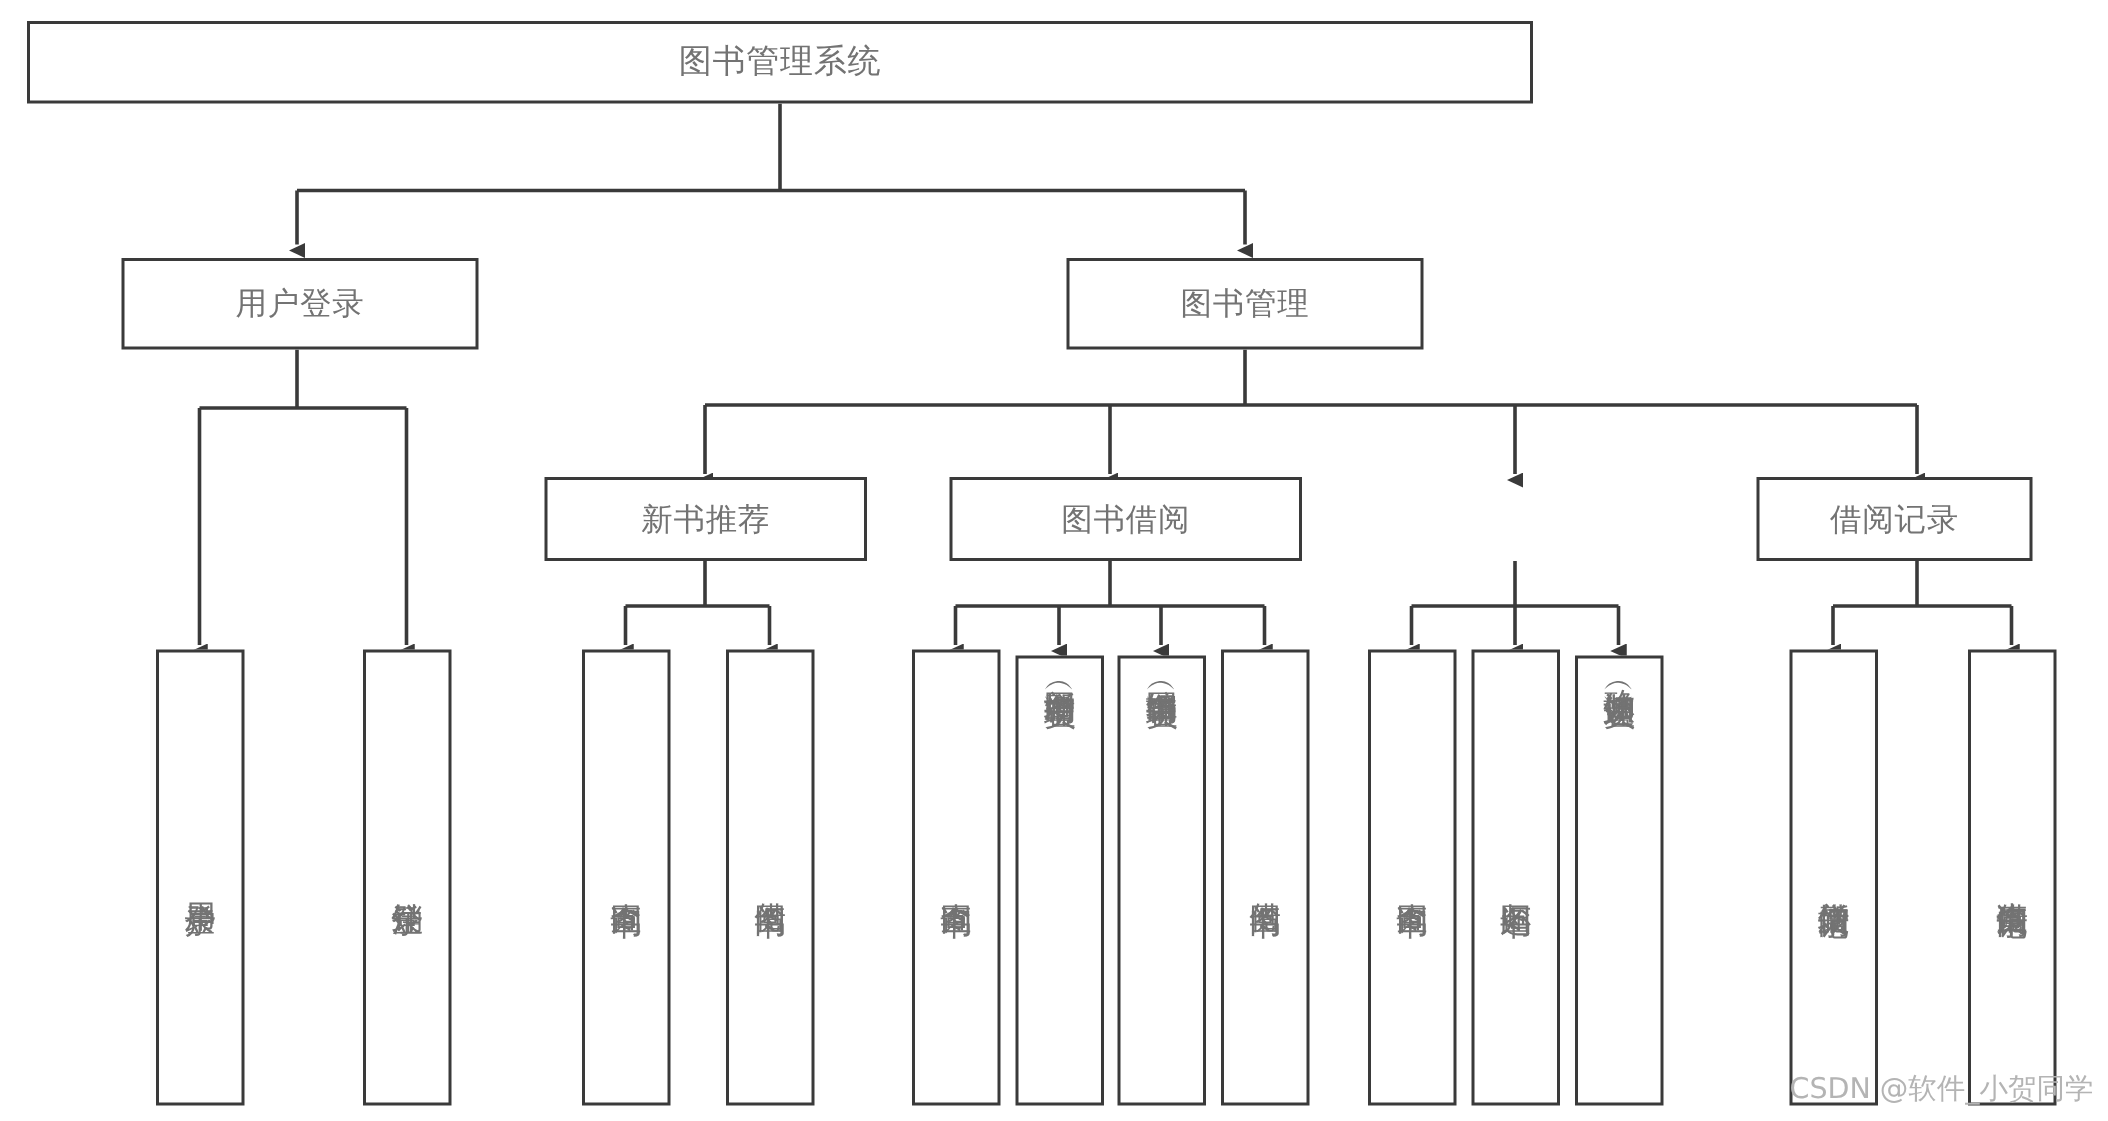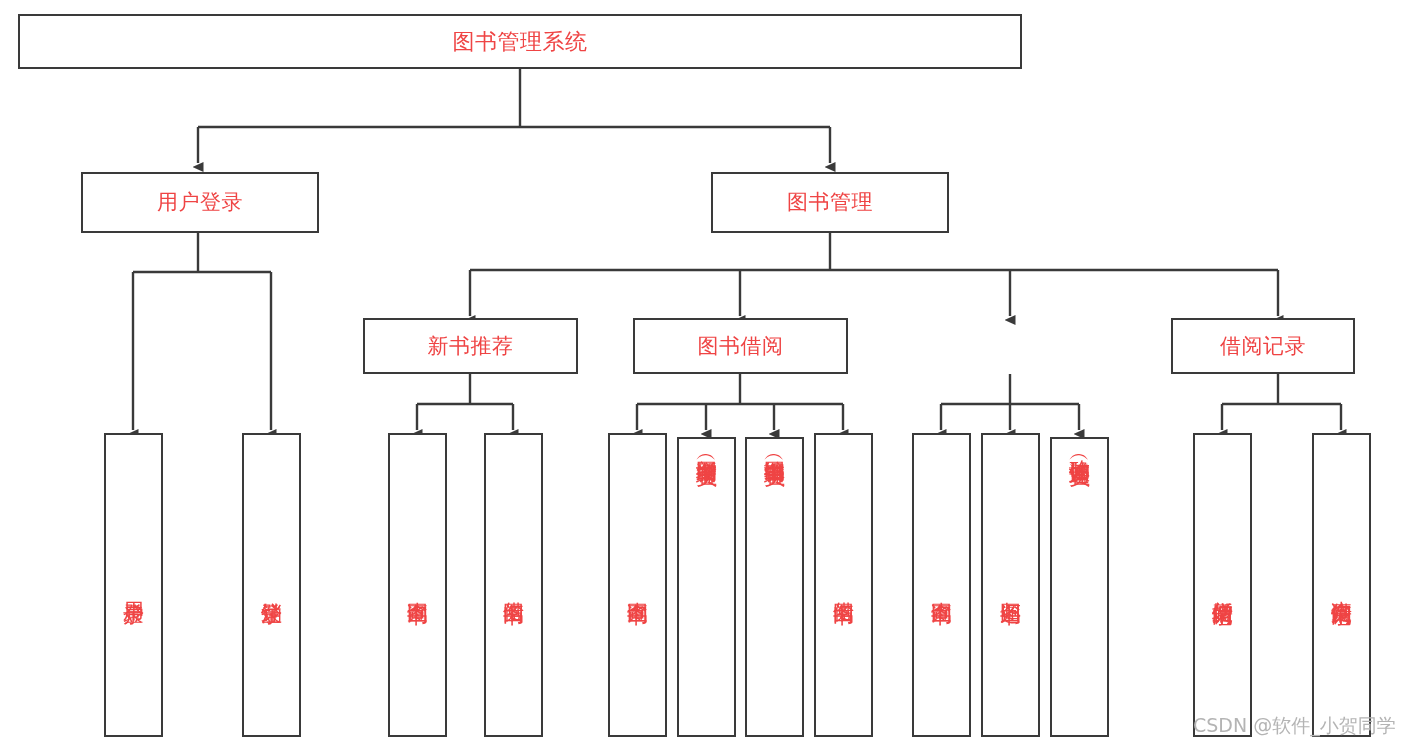--- a/index.html
+++ b/index.html
@@ -27,21 +27,21 @@
     pointer-events: none;
   }
   .node {
     position: absolute;
     box-sizing: border-box;
     background: #ffffff;
     border: 2px solid #3a3a3a;
     display: flex;
     align-items: center;
     justify-content: center;
-    color: #ef4444;
+    color: #737373;
   }
   .node .lbl {
     display: block;
     text-align: center;
     line-height: 1.18;
     letter-spacing: 0.5px;
   }
   
   .node.horiz .lbl {
     writing-mode: horizontal-tb;
@@ -137,21 +137,21 @@
   </div>
 
   <div class="node horiz" style="left:363px; top:318px; width:215px; height:56px;">
     <span class="lbl">新书推荐</span>
   </div>
 
   <div class="node horiz" style="left:711px; top:172px; width:238px; height:61px;">
     <span class="lbl">图书管理</span>
   </div>
 
-  <div class="node horiz" style="left:633px; top:318px; width:215px; height:56px;">
+  <div class="node horiz" style="left:633px; top:318px; width:235px; height:56px;">
     <span class="lbl">图书借阅</span>
   </div>
 
 
   <div class="node horiz" style="left:1171px; top:318px; width:184px; height:56px;">
     <span class="lbl">借阅记录</span>
   </div>
 
   <div class="node vert center" style="left:104px; top:433px; width:59px; height:304px;">
     <span class="lbl">用户登录</span>

